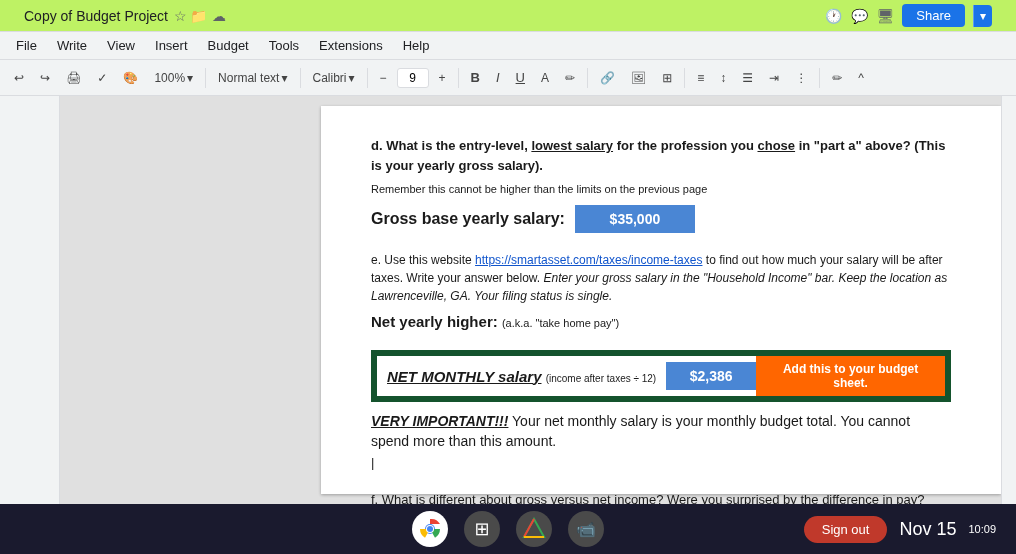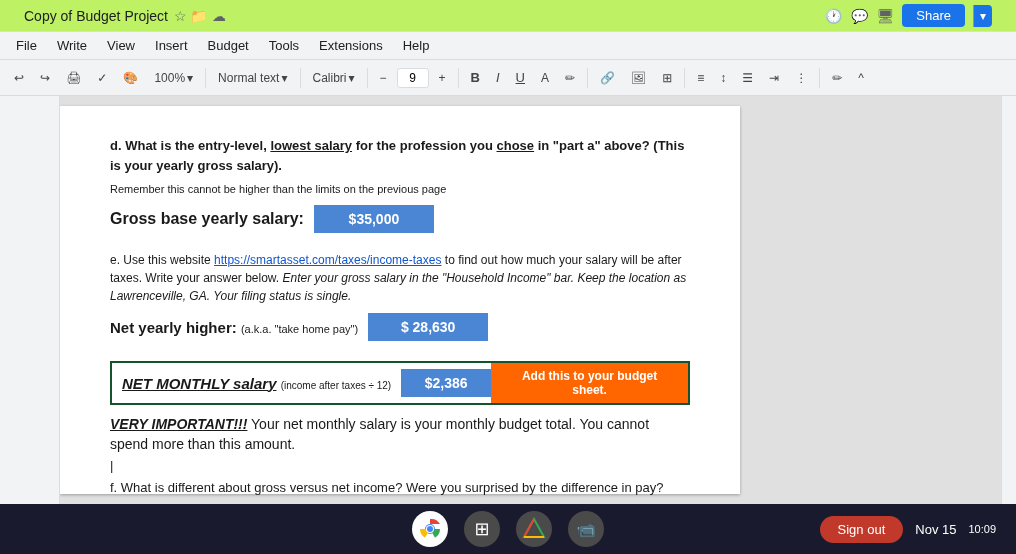--- a/index.html
+++ b/index.html
@@ -138,21 +138,21 @@
       width: 60px;
       background: #f1f3f4;
       border-right: 1px solid #dadce0;
     }
 
     
     .doc-area {
       flex: 1;
       overflow-y: auto;
       display: flex;
-      justify-content: flex-start;
+      justify-content: flex-end;
       padding: 10px 0;
       background: #e0e0e0;
     }
 
     .doc-page {
       width: 680px;
       background: white;
       min-height: 380px;
       padding: 30px 50px;
       box-shadow: 0 1px 3px rgba(0,0,0,0.3);
@@ -232,21 +232,21 @@
       font-size: 14px;
       font-weight: bold;
       min-width: 120px;
       text-align: center;
     }
     .monthly-salary-row {
       display: flex;
       align-items: center;
       gap: 0;
       margin-bottom: 10px;
-      border: 2px solid #14532d;
+      border: 6px solid #14532d;
     }
     .monthly-label {
       font-size: 15px;
       font-weight: bold;
       color: #1a1a1a;
       padding: 6px 10px;
       flex-shrink: 0;
     }
     .monthly-label .small { font-size: 10px; font-weight: normal; }
     .monthly-value-box {
@@ -271,21 +271,21 @@
       font-size: 14px;
       color: #1a1a1a;
       margin-bottom: 4px;
       line-height: 1.4;
     }
     .very-important .bold { font-weight: bold; }
     .very-important .italic { font-style: italic; }
     .question-f {
       font-size: 13px;
       color: #1a1a1a;
-      margin-top: 5px;
+      margin-top: 20px;
       line-height: 1.5;
     }
     .cursor-line {
       color: #1a1a1a;
       font-size: 13px;
     }
 
     
     .taskbar {
       height: 50px;
@@ -329,21 +329,21 @@
       padding: 6px 18px;
       font-size: 13px;
       cursor: pointer;
     }
     .taskbar-time {
       color: white;
       font-size: 11px;
     }
     .taskbar-date {
       color: white;
-      font-size: 13px;
+      font-size: 18px;
     }
 
     
     .top-right-icons {
       display: flex;
       align-items: center;
       gap: 8px;
     }
     .top-icon {
       font-size: 14px;
@@ -450,21 +450,20 @@
         <span>e. Use this website </span>
         <a href="#">https://smartasset.com/taxes/income-taxes</a>
         <span> to find out how much your salary will be after taxes. Write your answer below. <span class="italic">Enter your gross salary in the "Household Income" bar. Keep the location as Lawrenceville, GA. Your filing status is single.</span></span>
       </div>
 
       <div class="net-salary-row">
         <span class="net-label">
           <strong>Net yearly higher:</strong>
           <span class="aka">(a.k.a. "take home pay")</span>
         </span>
-        <div class="net-salary-box">$ 28,630</div>
       </div>
 
       <div class="monthly-salary-row">
         <div class="monthly-label">
           <span style="font-weight:bold; text-decoration:underline; font-style:italic;">NET MONTHLY salary</span>
           <span class="small">(income after taxes ÷ 12)</span>
         </div>
         <div class="monthly-value-box">$2,386</div>
         <div class="monthly-add-box">Add this to your budget sheet.</div>
       </div>

